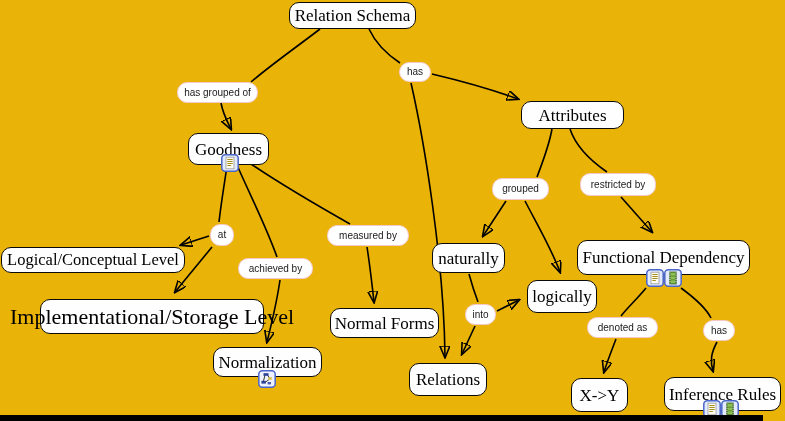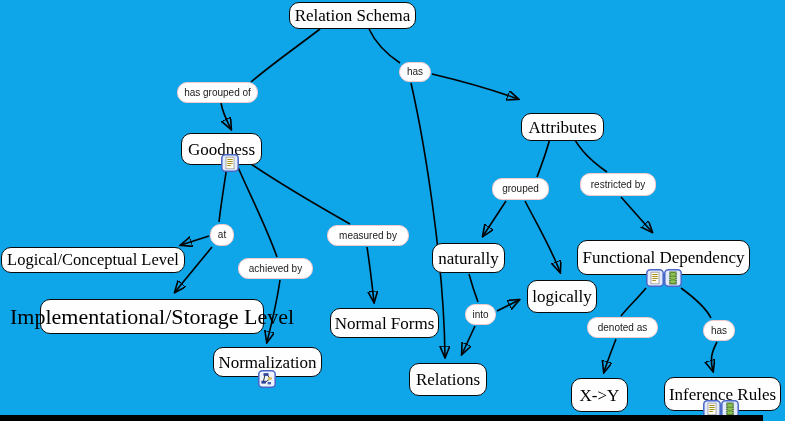--- a/index.html
+++ b/index.html
@@ -1,18 +1,18 @@
 <!DOCTYPE html>
 <html><head>
 <meta charset="utf-8">
 <style>
   html,body{margin:0;padding:0;}
   #canvas{
     position:relative;width:785px;height:421px;overflow:hidden;
-    background:#0ea5e9;
+    background:#eab308;
     font-family:"Liberation Serif", serif;
   }
   svg.edges{position:absolute;left:0;top:0;z-index:1;}
   svg.edges path{stroke:#000;stroke-width:1.6;fill:none;}
   .concept{
     position:absolute;z-index:2;box-sizing:border-box;
     background:#fefefe;border:1.7px solid #0a0a0a;border-radius:10px;
     display:flex;align-items:center;justify-content:center;text-align:center;
     font-family:"Liberation Serif", serif;font-size:17px;color:#000;
     line-height:1;white-space:nowrap;
@@ -58,22 +58,22 @@
     <path d="M646,288 C638,298 628,307 621,316"></path>
     <path d="M616,339 C611,352 607,362 604,372" marker-end="url(#arrow)"></path>
     <path d="M681,288 C696,299 706,308 711,318"></path>
     <path d="M717,342 C711,353 710,361 713,371" marker-end="url(#arrow)"></path>
     <path d="M497,311 L519,300" marker-end="url(#arrow)"></path>
     <path d="M469,274 C472,285 475,294 478,302"></path>
     <path d="M475,326 L462,354" marker-end="url(#arrow)"></path>
   </svg>
 
   <div class="concept" style="left:289px;top:2px;width:127px;height:27px">Relation Schema</div>
-  <div class="concept" style="left:181px;top:133px;width:81px;height:32px">Goodness</div>
-  <div class="concept" style="left:521px;top:113px;width:83px;height:28px">Attributes</div>
+  <div class="concept" style="left:188px;top:133px;width:81px;height:32px">Goodness</div>
+  <div class="concept" style="left:521px;top:101px;width:103px;height:28px">Attributes</div>
   <div class="concept" style="left:1px;top:247px;width:184px;height:26px;font-size:16.5px">Logical/Conceptual Level</div>
   <div class="concept" style="left:40px;top:299px;width:224px;height:35px;font-size:22px">Implementational/Storage Level</div>
   <div class="concept" style="left:330px;top:308px;width:109px;height:30px">Normal Forms</div>
   <div class="concept" style="left:213px;top:347px;width:109px;height:30px">Normalization</div>
   <div class="concept" style="left:432px;top:243px;width:73px;height:30px">naturally</div>
   <div class="concept" style="left:527px;top:280px;width:70px;height:33px">logically</div>
   <div class="concept" style="left:409px;top:363px;width:78px;height:33px">Relations</div>
   <div class="concept" style="left:571px;top:378px;width:57px;height:34px">X-&gt;Y</div>
   <div class="concept" style="left:577px;top:240px;width:173px;height:35px">Functional Dependency</div>
   <div class="concept" style="left:664px;top:377px;width:117px;height:34px">Inference Rules</div>

